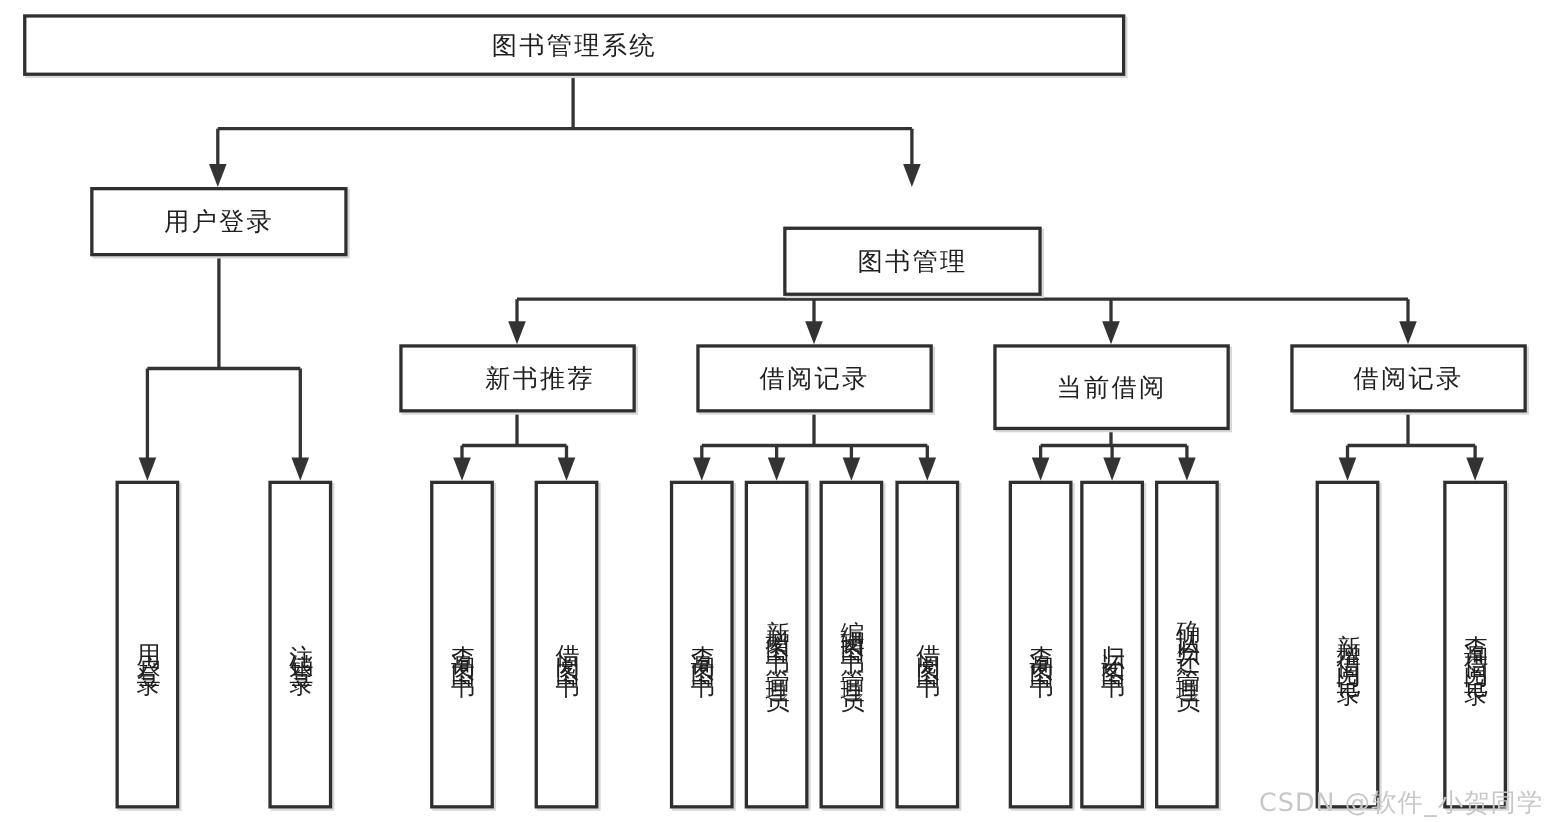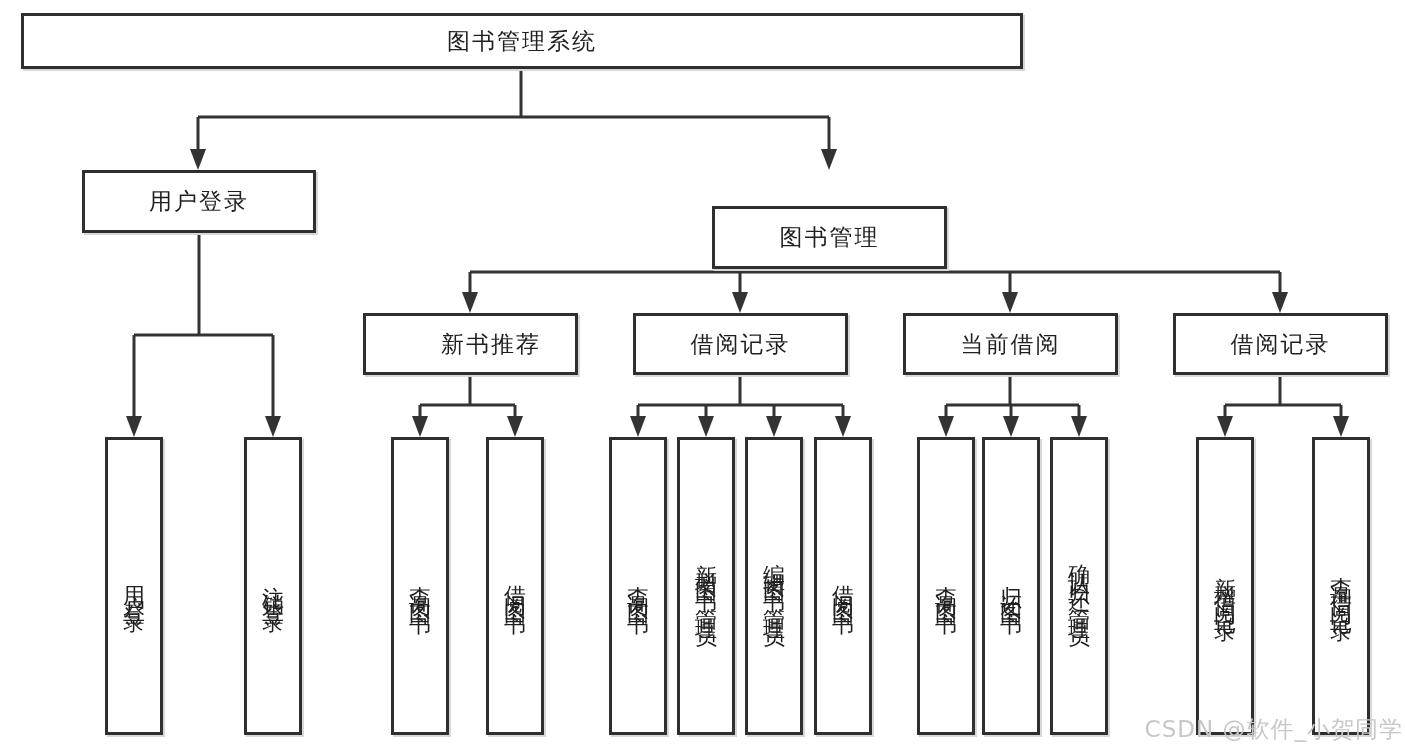--- a/index.html
+++ b/index.html
@@ -136,21 +136,21 @@
     </g>
   </svg>
 
   <div class="node" style="left:21px; top:13px; width:1002px; height:56px;">图书管理系统</div>
 
   <div class="node" style="left:82px; top:170px; width:234px; height:63px;">用户登录</div>
   <div class="node" style="left:712px; top:170px; width:235px; height:63px;margin-top:36px;">图书管理</div>
 
   <div class="node" style="left:363px; top:313px; width:215px; height:62px;padding-left:41px;">新书推荐</div>
   <div class="node" style="left:633px; top:313px; width:215px; height:62px;">借阅记录</div>
-  <div class="node" style="left:903px; top:313px; width:215px; height:62px;font-family:Liberation Serif, serif;">当前借阅</div>
+  <div class="node" style="left:903px; top:313px; width:215px; height:78px;font-family:Liberation Serif, serif;">当前借阅</div>
   <div class="node" style="left:1173px; top:313px; width:215px; height:62px;">借阅记录</div>
 
   <div class="leaf" style="left:105px;">
     <span class="vtext">用户登录</span>
   </div>
   <div class="leaf" style="left:244px;">
     <span class="vtext">注销登录</span>
   </div>
 
   <div class="leaf" style="left:391px;">

